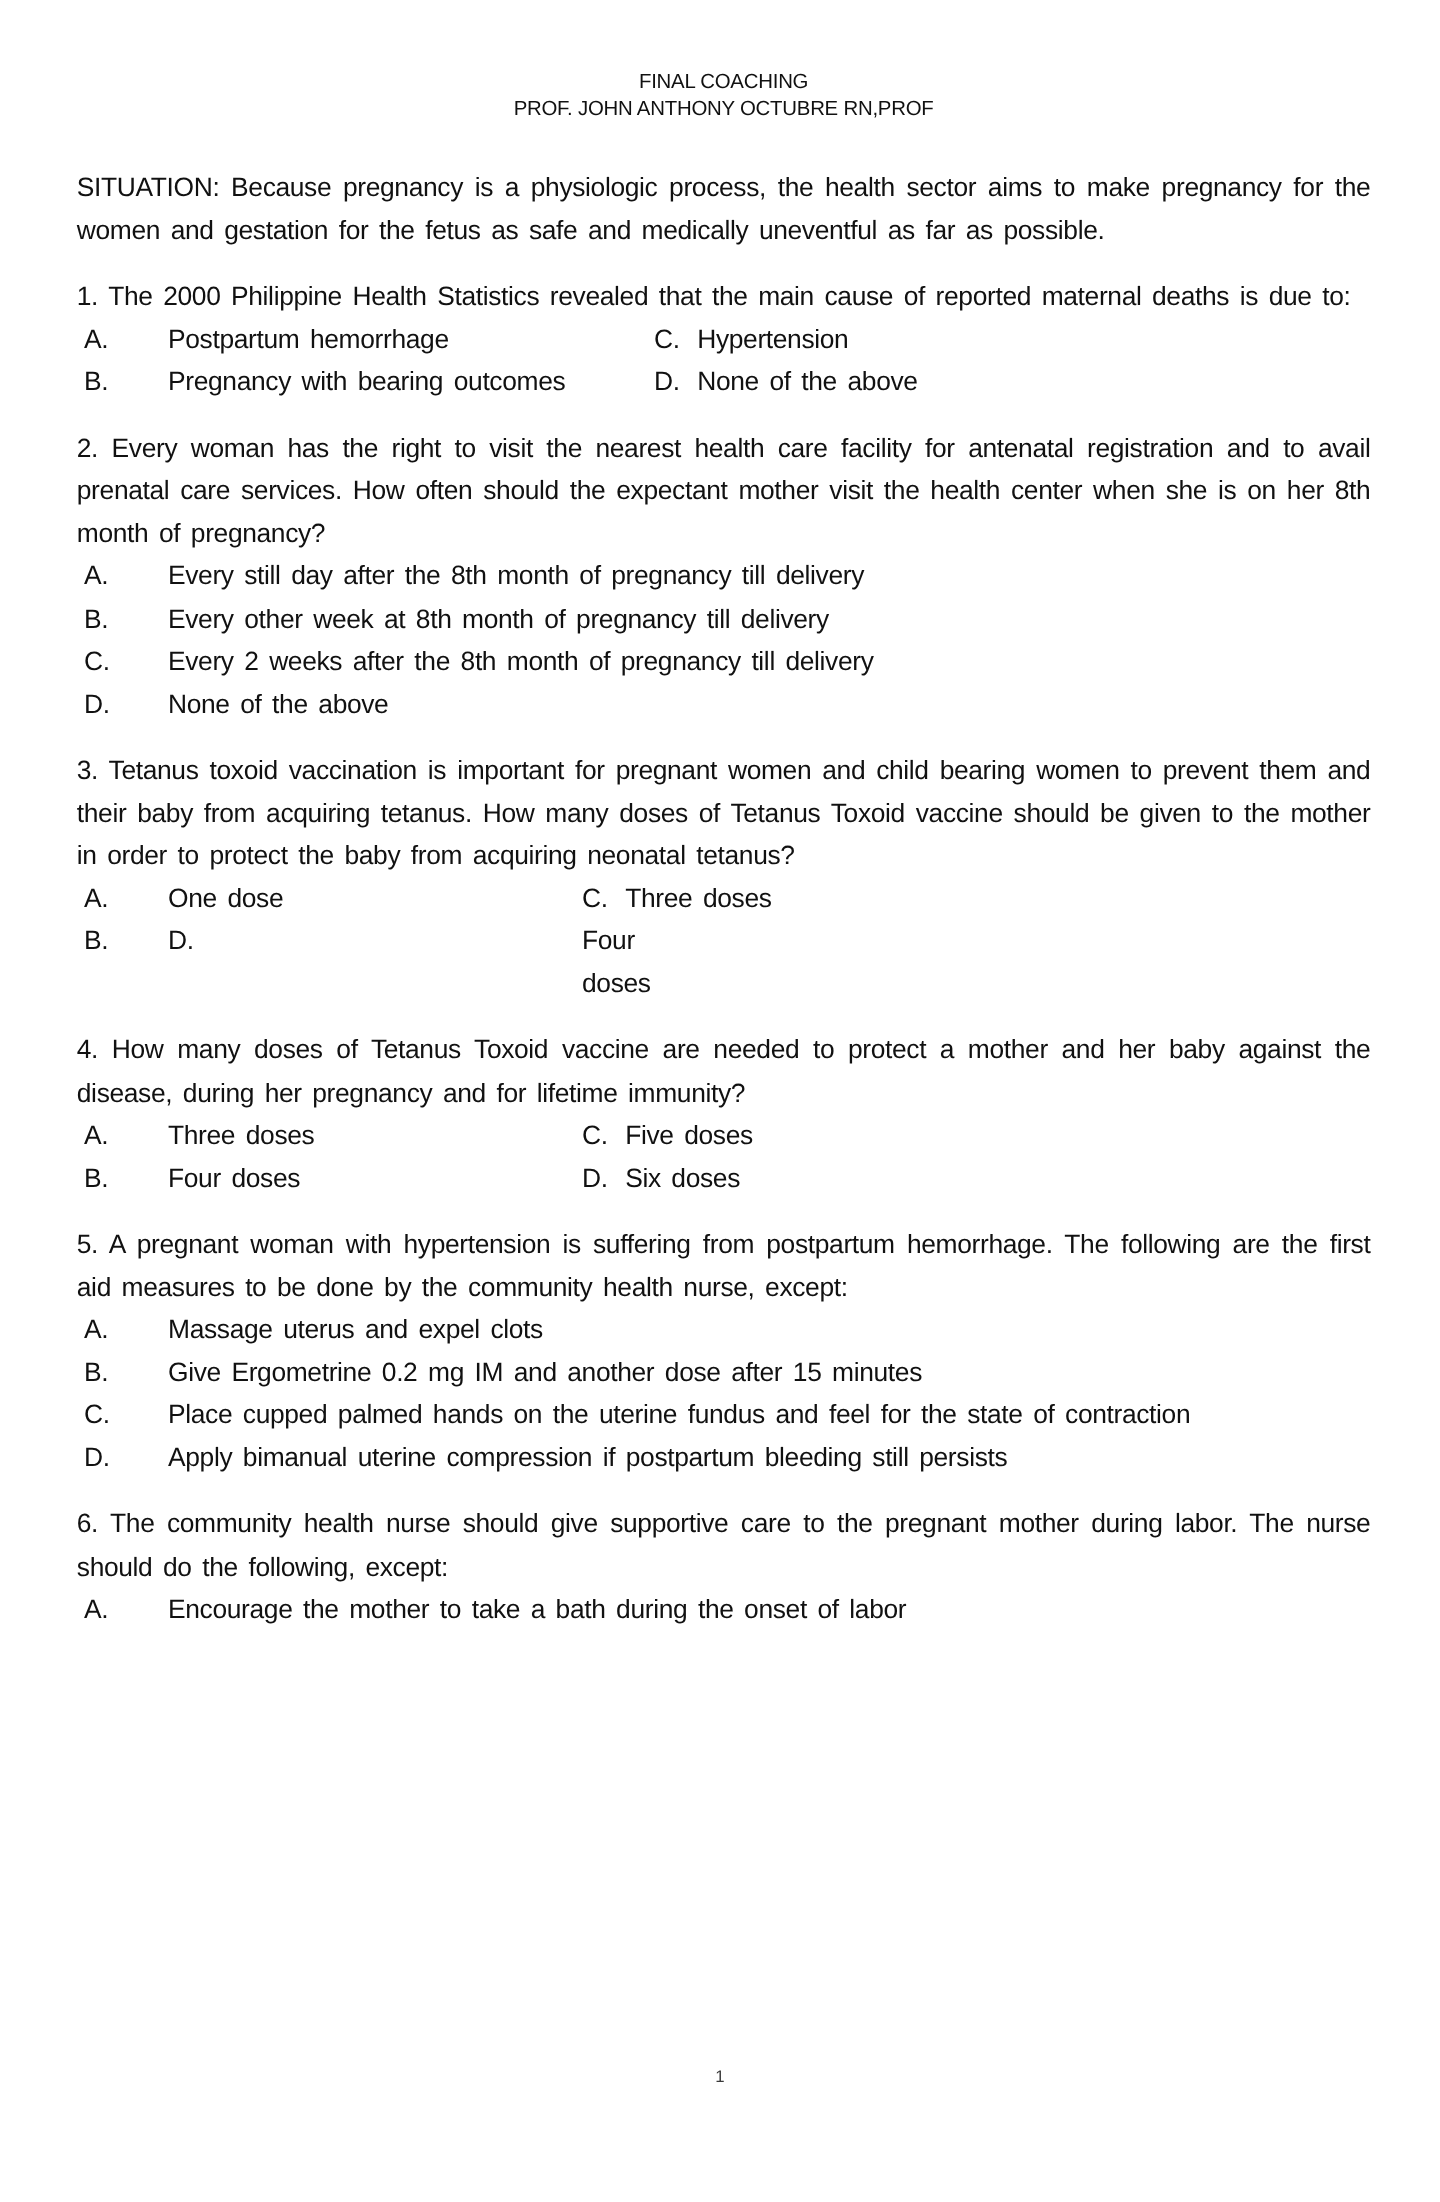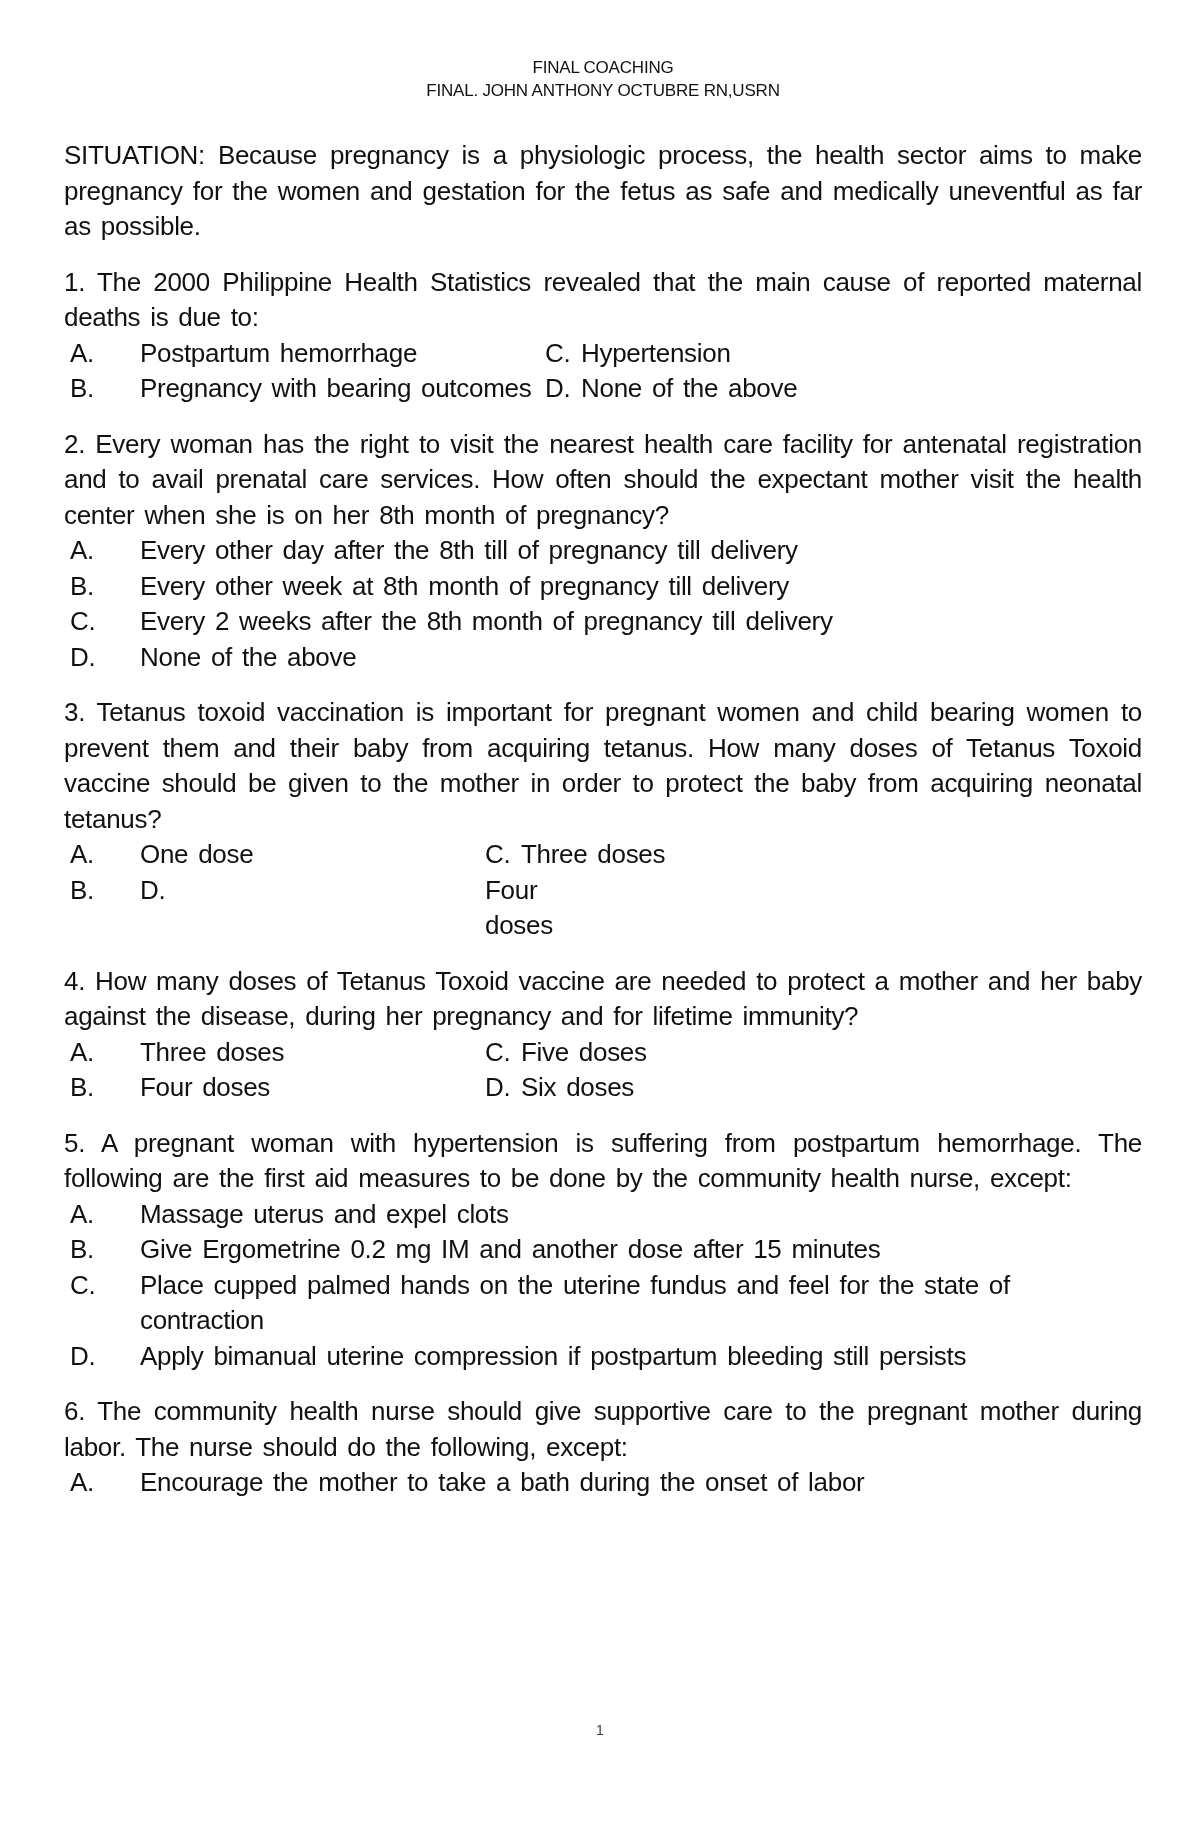--- a/index.html
+++ b/index.html
@@ -16,21 +16,21 @@
     padding: 56px 58px 0 64px;
   }
   .doc-header {
     font-size: 17px;
     line-height: 23px;
     letter-spacing: -0.2px;
     margin-bottom: 36px;
     text-align: center;
   }
   .body-text {
-    font-size: 26px;
+    font-size: 22px;
     line-height: 35.5px;
     letter-spacing: -0.3px;
     word-spacing: 3px;
   }
   .situation {
     text-align: justify;
   }
   .question {
     margin-top: 20px;
   }
@@ -66,21 +66,21 @@
     font-family: "Liberation Sans", sans-serif;
   }
 </style>
 </head>
 <body>
 
 <div class="page">
 
   <div class="doc-header">
     <div>FINAL COACHING</div>
-    <div>FINAL. JOHN ANTHONY OCTUBRE RN,USRN</div>
+    <div>PROF. JOHN ANTHONY OCTUBRE RN,PROF</div>
   </div>
 
   <p class="body-text situation">SITUATION: Because pregnancy is a physiologic process, the health sector aims to make pregnancy for the women and gestation for the fetus as safe and medically uneventful as far as possible.</p>
 
   <section class="question body-text">
     <p class="qtext">1. The 2000 Philippine Health Statistics revealed that the main cause of reported maternal deaths is due to:</p>
     <div class="opts">
       <div class="optrow two-wide">
         <span class="opt-letter">A.</span>
         <span class="opt-text">Postpartum hemorrhage</span>
@@ -94,21 +94,21 @@
         <span class="opt-text">None of the above</span>
       </div>
     </div>
   </section>
 
   <section class="question body-text">
     <p class="qtext">2. Every woman has the right to visit the nearest health care facility for antenatal registration and to avail prenatal care services. How often should the expectant mother visit the health center when she is on her 8th month of pregnancy?</p>
     <div class="opts">
       <div class="optrow single">
         <span class="opt-letter">A.</span>
-        <span class="opt-text">Every other day after the 8th till of pregnancy till delivery</span>
+        <span class="opt-text">Every still day after the 8th month of pregnancy till delivery</span>
       </div>
       <div class="optrow single">
         <span class="opt-letter">B.</span>
         <span class="opt-text">Every other week at 8th month of pregnancy till delivery</span>
       </div>
       <div class="optrow single">
         <span class="opt-letter">C.</span>
         <span class="opt-text">Every 2 weeks after the 8th month of pregnancy till delivery</span>
       </div>
       <div class="optrow single">

